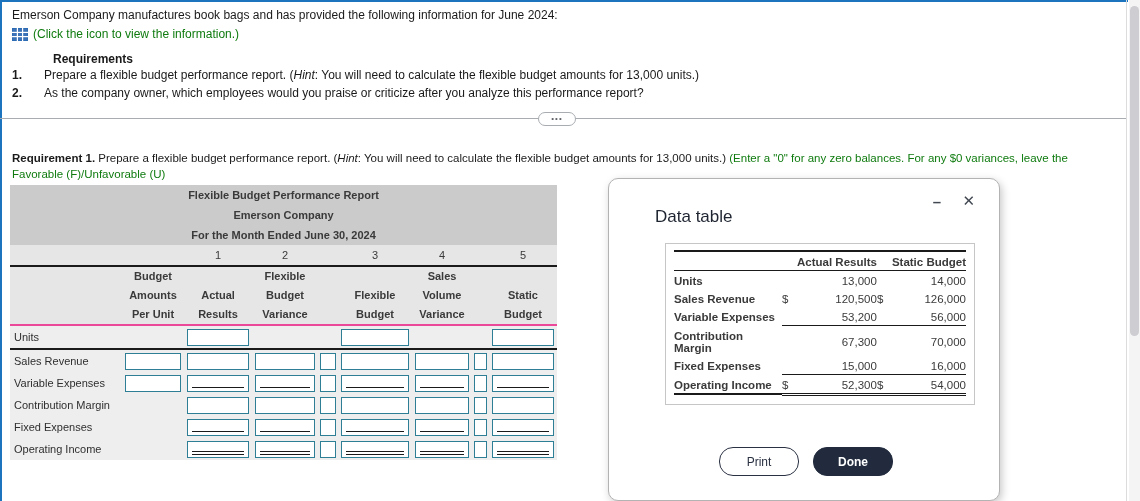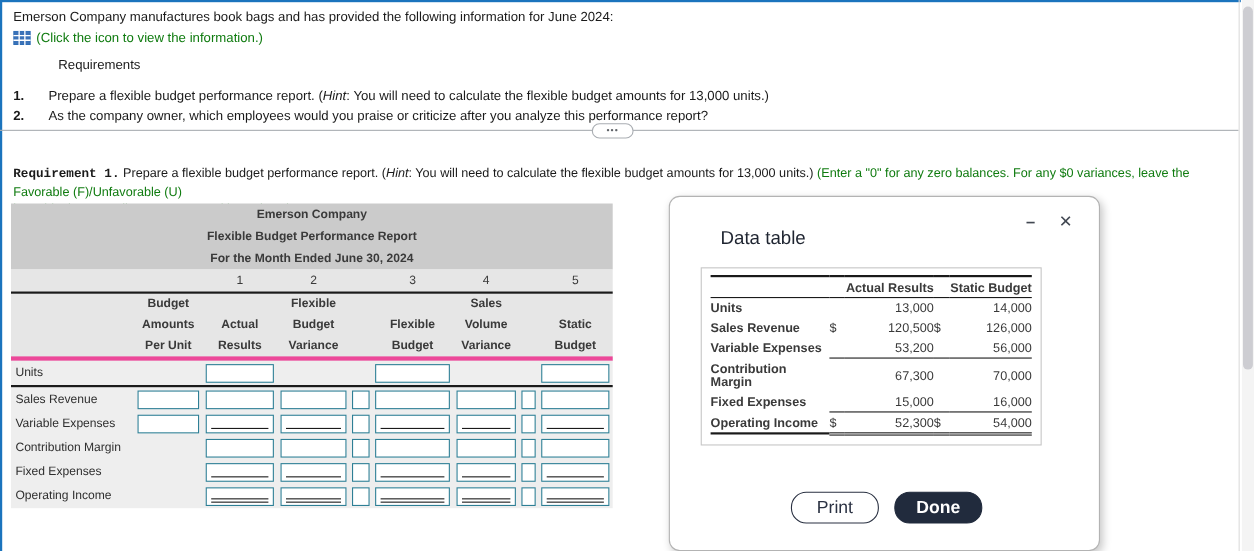--- a/index.html
+++ b/index.html
@@ -9,72 +9,72 @@
   .left-accent{position:absolute;left:0;top:0;width:2px;height:501px;background:#1b74bd;}
   .content-right-border{position:absolute;left:1126px;top:0;width:1px;height:501px;background:#dcdcdc;}
   .scroll-track{position:absolute;left:1129px;top:0;width:11px;height:501px;background:#f4f4f4;}
   .scroll-thumb{position:absolute;left:1px;top:6px;width:9px;height:330px;background:#cdcdd2;border-radius:5px;}
 
   
   .intro{position:absolute;left:12px;top:8px;width:1100px;font-size:12px;line-height:15px;}
   .intro-line1{margin-bottom:4px;}
   .icon-line{display:flex;align-items:center;gap:5px;margin-bottom:10px;}
   .green{color:#0f7b0f;}
-  .req-title{font-weight:normal;margin-bottom:13px;padding-left:41px;}
+  .req-title{font-weight:bold;margin-bottom:1px;padding-left:41px;}
   .req-item{display:flex;margin-bottom:3px;}
   .req-num{font-weight:bold;width:32px;flex:0 0 32px;}
   .it{font-style:italic;}
 
   
   .divider{position:absolute;left:0;top:118px;width:1126px;height:1px;background:#a9adb2;}
   .divider-pill{position:absolute;left:538px;top:112px;width:36px;height:12px;background:#fff;
       border:1px solid #a9adb2;border-radius:7px;display:flex;align-items:center;justify-content:center;
       font-size:8px;letter-spacing:1px;color:#5f6368;line-height:8px;cursor:pointer;}
 
   
   .r1{position:absolute;left:12px;top:150px;width:1108px;font-size:11.5px;line-height:16px;}
-  .b{font-weight:bold;font-family:Liberation Mono, monospace;}
+  .b{font-weight:bold;}
 
   
   .rtable{position:absolute;left:10px;top:185px;width:547px;font-size:11px;color:#3a3a3a;}
   .grid{display:grid;grid-template-columns:112px 62px 68px 66px 20px 74px 60px 17px 68px;}
   .band-title{background:#cbcbcb;text-align:center;font-weight:bold;line-height:20px;height:60px;padding-top:0px;}
   .band-nums{background:#e6e6e6;}
   .band-nums .grid div{text-align:center;line-height:20px;font-weight:normal;color:#3a3a3a;}
-  .band-heads{background:#e6e6e6;border-top:2px solid #1a1a1a;border-bottom:4px solid #ec4899;}
+  .band-heads{background:#e6e6e6;border-top:2px solid #1a1a1a;border-bottom:2px solid #ec4899;}
   .hcell{text-align:center;font-weight:bold;}
   .hcell div{line-height:19px;height:19px;}
   .tbody{background:#eeeeee;}
   .brow{height:22px;}
   .brow.units{border-bottom:2px solid #1a1a1a;}
   .rlabel{display:flex;align-items:center;padding-left:4px;color:#2f2f2f;}
   .cell{display:flex;align-items:center;}
   .inp{flex:1;height:15px;background:#fff;border:1.5px solid #2e7f95;margin:2px 3px;position:relative;}
   .fu-box{margin:2px 2px;}
   .inp.u::after{content:"";position:absolute;left:4px;right:4px;bottom:3px;border-bottom:1.3px solid #1a1a1a;}
   .inp.dd::after{content:"";position:absolute;left:4px;right:4px;bottom:2px;height:2px;
       border-top:1px solid #1a1a1a;border-bottom:1px solid #1a1a1a;}
 
   
   .dialog{position:absolute;left:608px;top:178px;width:390px;height:321px;background:#fff;
       border:1px solid #b3b3b3;border-radius:10px;box-shadow:2px 3px 8px rgba(0,0,0,0.22);}
   .dlg-title{position:absolute;left:46px;top:28px;font-size:17px;color:#1e2430;}
   .dlg-min{position:absolute;right:58px;top:14px;font-size:15px;color:#424852;cursor:pointer;font-weight:bold;}
   .dlg-close{position:absolute;right:24px;top:13px;font-size:15px;color:#424852;cursor:pointer;}
-  .dtable-wrap{position:absolute;left:28px;top:64px;width:292px;border:1px solid #c6c6c6;
+  .dtable-wrap{position:absolute;left:56px;top:64px;width:292px;border:1px solid #c6c6c6;
       padding:6px 8px 8px 8px;background:#fff;}
   .dtable{width:100%;border-collapse:collapse;font-size:11.5px;color:#3a3a3a;border-bottom:2px solid #1a1a1a;}
   .dtable td{padding:4px 0 2px 0;}
   .dtable .hdr td{border-top:2px solid #1a1a1a;border-bottom:1px solid #1a1a1a;font-weight:bold;text-align:right;}
   .dtable .lbl{text-align:left;font-weight:bold;width:108px;}
   .dtable .dol{width:14px;text-align:left;}
   .dtable .val{text-align:right;}
   .dtable .ul{border-bottom:1.3px solid #1a1a1a;}
   .dtable .dul{border-bottom:3px double #1a1a1a;}
-  .btn{position:absolute;top:268px;height:27px;border-radius:14px;font-size:16px;
+  .btn{position:absolute;top:268px;height:27px;border-radius:14px;font-size:12px;
       display:flex;align-items:center;justify-content:center;cursor:pointer;
       font-family:"Liberation Sans",sans-serif;}
   .btn-print{left:110px;width:78px;background:#fff;border:1.5px solid #2a3142;color:#2a3142;}
   .btn-done{left:204px;width:78px;background:#212b3d;border:1.5px solid #212b3d;color:#fff;font-weight:bold;}
 </style>
 </head>
 <body>
 
 <div class="page">
   <div class="top-accent"></div>
@@ -110,22 +110,22 @@
     <span>•••</span>
   </div>
 
   <div class="r1">
     <div><span class="b">Requirement 1.</span><span> Prepare a flexible budget performance report. (</span><span class="it">Hint</span><span>: You will need to calculate the flexible budget amounts for 13,000 units.) </span><span class="green">(Enter a "0" for any zero balances. For any $0 variances, leave the Favorable (F)/Unfavorable (U)</span></div>
     <div><span class="green">input blank. Enter all amounts as positive values.)</span></div>
   </div>
 
   <div class="rtable">
     <div class="band-title">
+      <div>Flexible Budget Performance Report</div>
       <div>Emerson Company</div>
-      <div>Flexible Budget Performance Report</div>
       <div>For the Month Ended June 30, 2024</div>
     </div>
     <div class="band-nums">
       <div class="grid">
         <div></div>
           <div></div>
         <div>1</div>
         <div>2</div>
         <div></div>
         <div>3</div>

